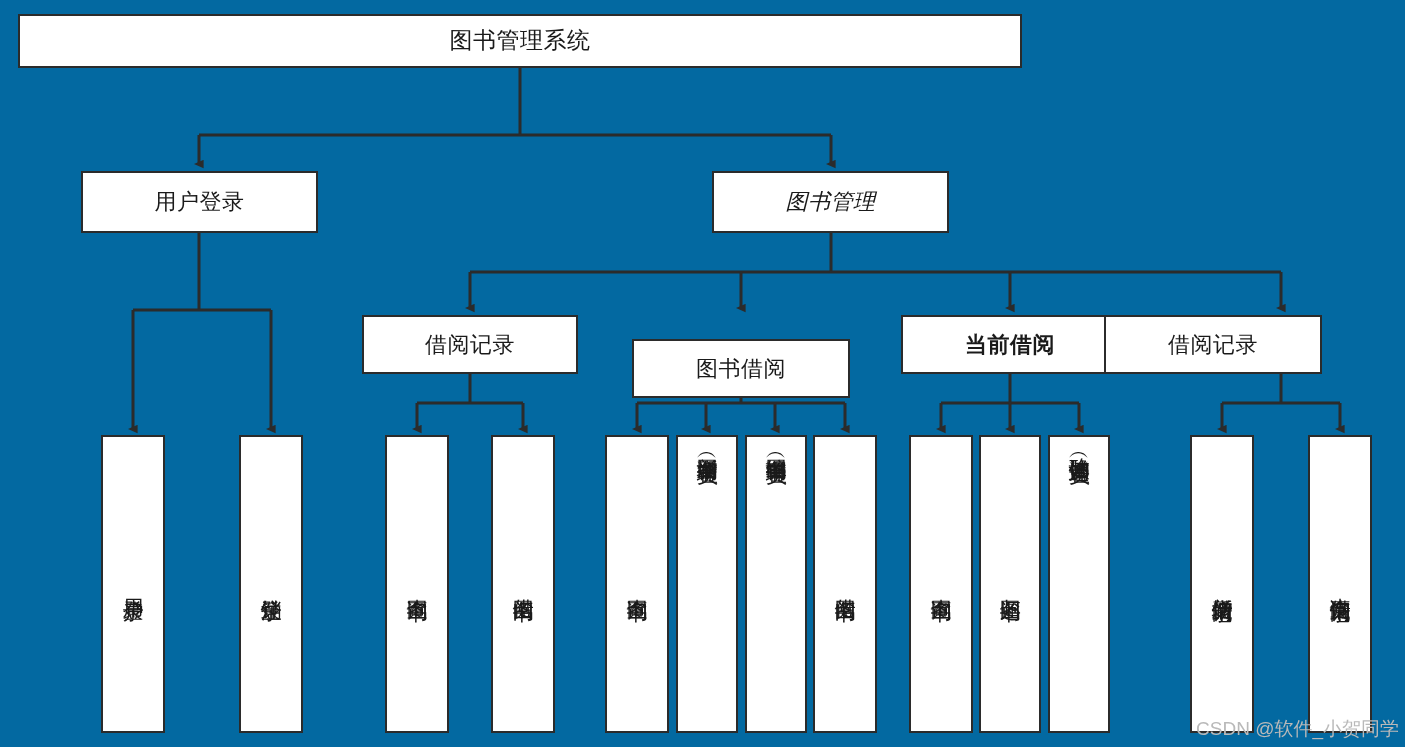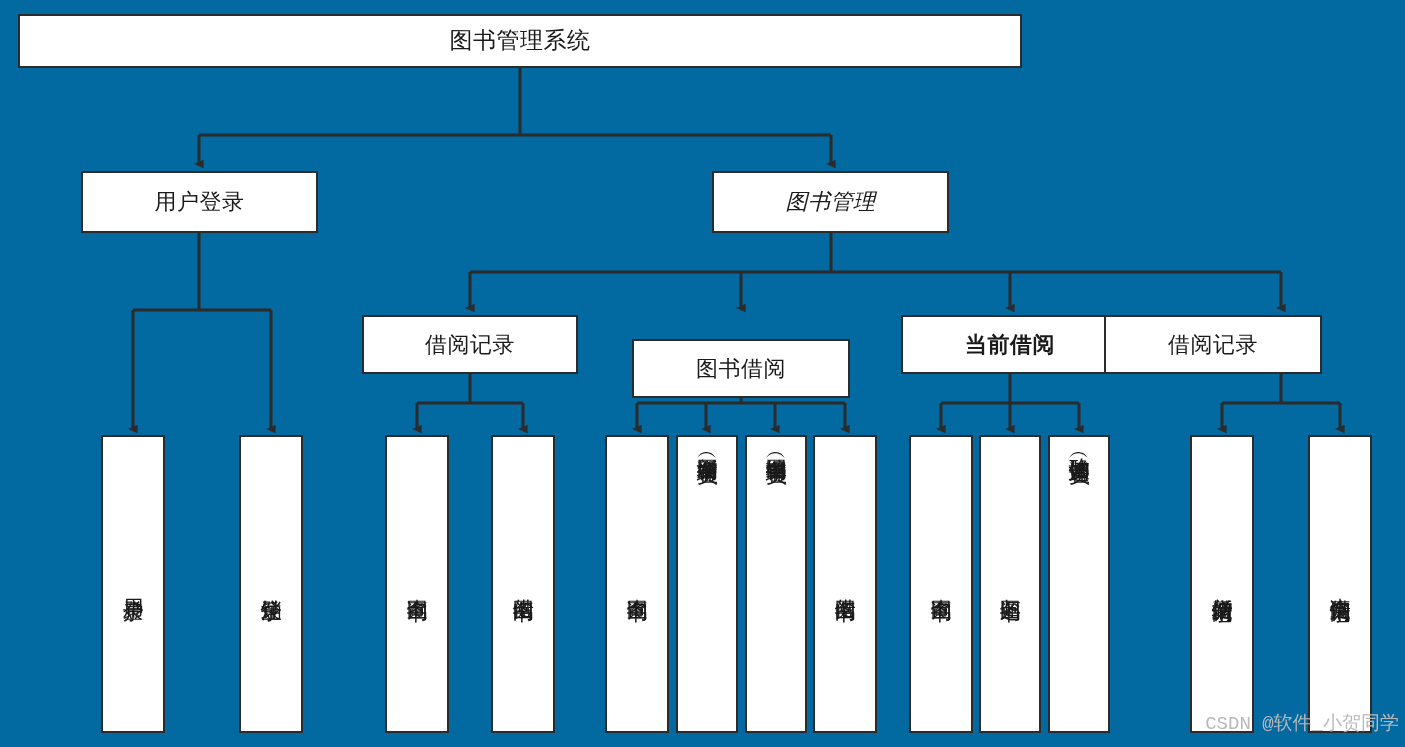--- a/index.html
+++ b/index.html
@@ -64,26 +64,26 @@
     letter-spacing: 1px;
     max-height: 100%;
   }
   .node.vert.center-text {
     align-items: center;
     padding-top: 0;
   }
   #watermark {
     position: absolute;
     right: 6px;
-    bottom: 11px;
+    bottom: 5px;
     font-size: 19px;
     color: #b9b9b9;
     white-space: nowrap;
     z-index: 5;
-    font-family: Liberation Mono, monospace;
+    font-family: Liberation Sans, sans-serif;
   }
 </style>
 </head>
 <body>
 
 <div id="diagram-canvas">
 
   <svg id="edge-layer" width="1405" height="747" viewBox="0 0 1405 747" xmlns="http://www.w3.org/2000/svg">
     <defs>
       <marker id="arrowhead" markerWidth="10" markerHeight="10" refX="4.2" refY="5" orient="auto" markerUnits="userSpaceOnUse">

